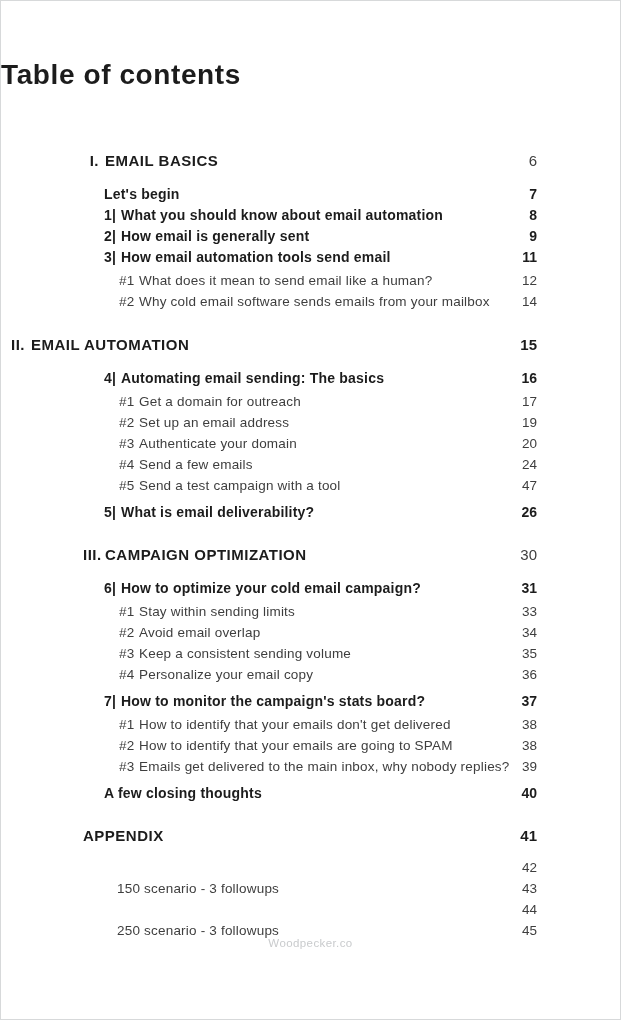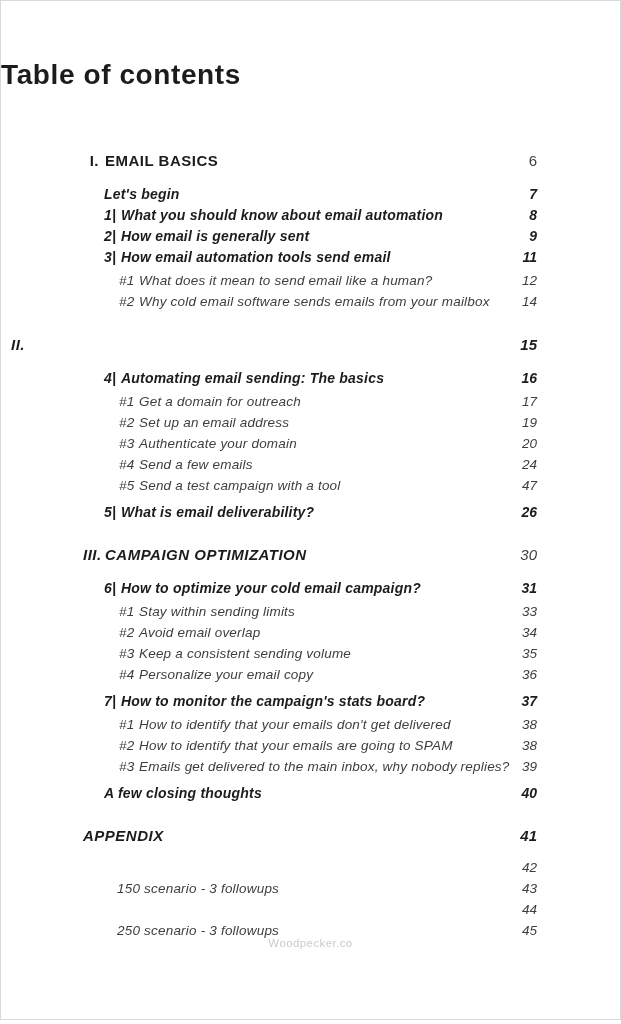--- a/index.html
+++ b/index.html
@@ -30,21 +30,21 @@
 
   .row {
     display: flex;
     align-items: baseline;
     line-height: 18px;
     font-size: 14px;
     padding-right: 83px;
     letter-spacing: 0.2px;
     color: var(--text_regular, #3e3e3e);
   }
-  .row + .row { margin-top: 3px; font-style: italic; }
+  .row + .row { margin-top: 3px; }
   .section + .chapter { margin-top: 15px; }
   .chapter + .sub { margin-top: 6px; }
   .sub + .chapter { margin-top: 8px; }
   .sub + .section { margin-top: 25px; padding-left: 8px; }
   .chapter + .section { margin-top: 25px; }
   .section + .item { margin-top: 14px; }
 
   .section {
     padding-left: 82px;
     font-size: 15px;
@@ -123,20 +123,21 @@
         <span class="label">What does it mean to send email like a human?</span>
         <span class="page-num">12</span>
       </div>
       <div class="row sub">
         <span class="prefix">#2</span>
         <span class="label">Why cold email software sends emails from your mailbox</span>
         <span class="page-num">14</span>
       </div>
       <div class="row section">
         <span class="prefix">II.</span>
+        <span class="label">EMAIL AUTOMATION</span>
         <span class="page-num bold">15</span>
       </div>
       <div class="row chapter">
         <span class="prefix">4|</span>
         <span class="label">Automating email sending: The basics</span>
         <span class="page-num bold">16</span>
       </div>
       <div class="row sub">
         <span class="prefix">#1</span>
         <span class="label">Get a domain for outreach</span>

